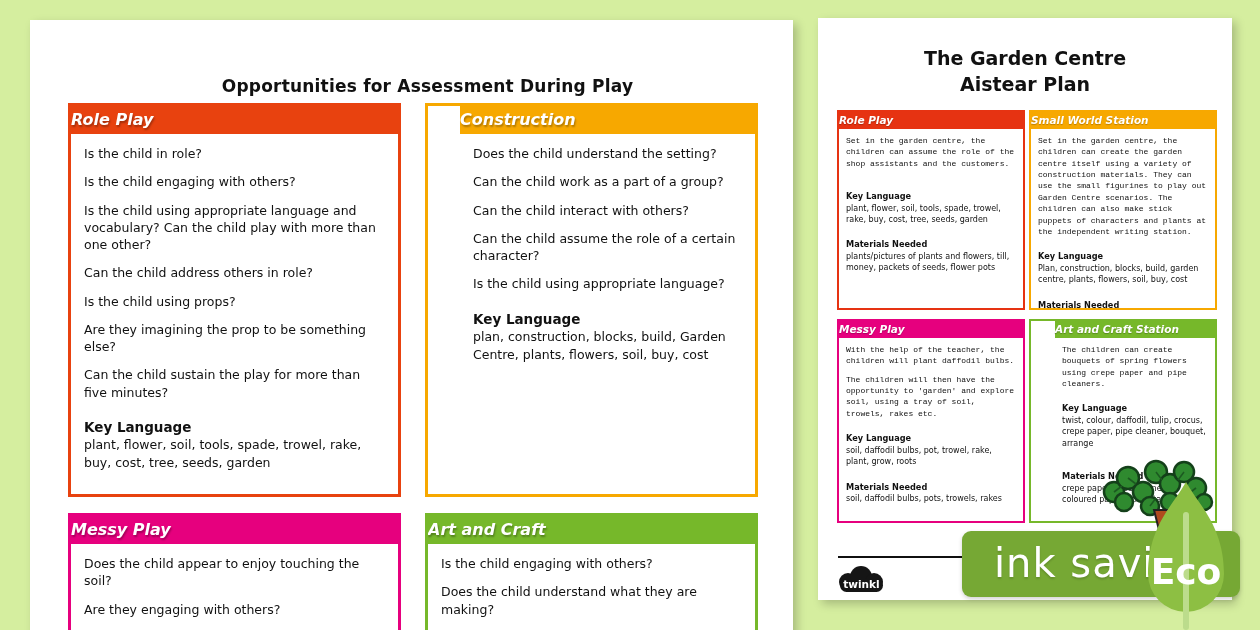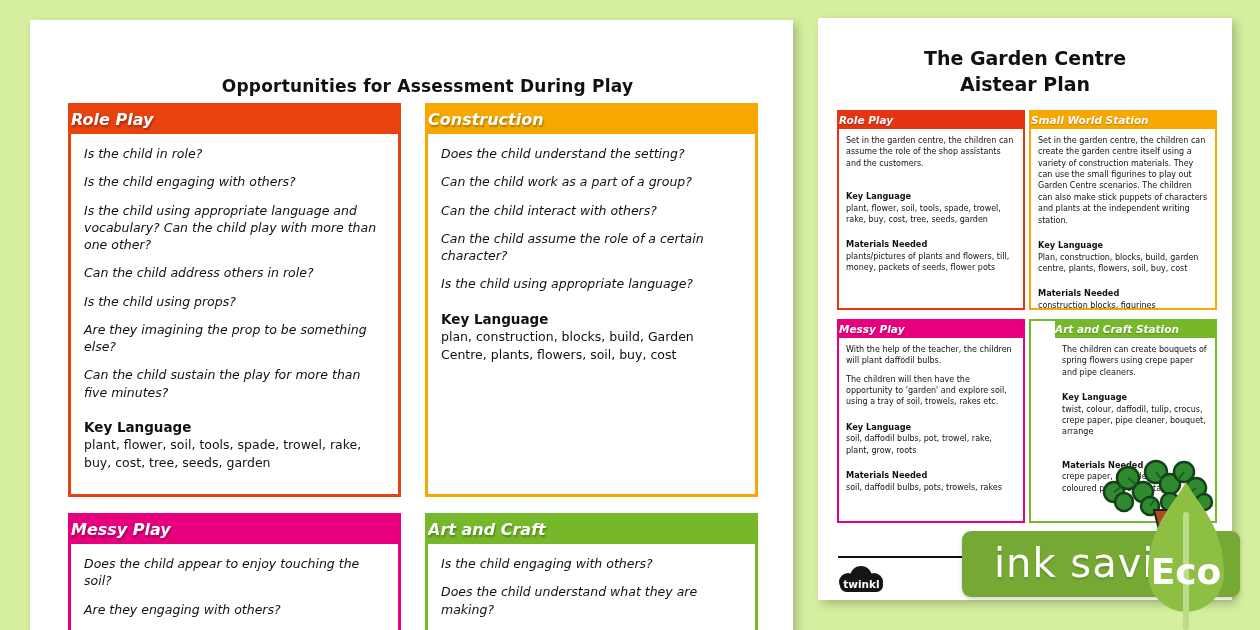--- a/index.html
+++ b/index.html
@@ -31,29 +31,29 @@
   .box { position:absolute; border:3px solid var(--c,#888); background:#fff; overflow:hidden; }
   .box > header {
     background:var(--c,#888); color:#fff; text-align:left; font-weight:bold;
     text-shadow:1px 2px 2px rgba(0,0,0,0.3);
     font-style:italic;
   }
 
   
   .lbox > header { height:28px; line-height:28px; font-size:16px; }
   .lbox .body { padding:11px 13px; font-size:12.5px; line-height:1.38; }
-  .lbox .body p { margin-bottom:11px;font-style:italic; }
+  .lbox .body p { margin-bottom:11px; }
   .lbox .sec-title { font-weight:bold; font-size:13.5px; margin-top:17px; }
   .lbox .sec-text { font-size:12.5px; line-height:1.4; }
 
   
   .rbox { border-width:2px; }
   .rbox > header { height:17px; line-height:17px; font-size:10.5px; text-shadow:0 1px 1px rgba(0,0,0,0.25); }
   .rbox .body { padding:6px 7px; font-size:8px; line-height:1.42; }
-  .rbox .body p { margin-bottom:7px; }
+  .rbox .body p { margin-bottom:7px;font-family:Liberation Mono, monospace; }
   .rbox .sec-title { font-weight:bold; font-size:8.2px; margin-top:14px; }
   .rbox .sec-title.gap-lg { margin-top:22px; }
   .rbox .sec-text { font-size:8px; line-height:1.42; }
 
   .footer-rule {
     position:absolute; left:20px; top:538px; width:374px; height:2px; background:#101010;
   }
   .twinkl-logo { position:absolute; left:16px; top:543px; }
 
   .ink-banner {
@@ -83,21 +83,21 @@
       <p>Is the child using appropriate language and vocabulary? Can the child play with more than one other?</p>
       <p>Can the child address others in role?</p>
       <p>Is the child using props?</p>
       <p>Are they imagining the prop to be something else?</p>
       <p>Can the child sustain the play for more than five minutes?</p>
       <div class="sec-title">Key Language</div>
       <div class="sec-text">plant, flower, soil, tools, spade, trowel, rake, buy, cost, tree, seeds, garden</div>
     </div>
   </section>
 
-  <section class="box lbox" style="left: 395px; top: 83px; width: 333px; height: 394px; --c: #f7a800;">
+  <section class="box lbox" style="left: 395px; top: 83px; width: 333px; height: 394px; padding-left: 32px; --c: #f7a800;">
     <header>Construction</header>
     <div class="body">
       <p>Does the child understand the setting?</p>
       <p>Can the child work as a part of a group?</p>
       <p>Can the child interact with others?</p>
       <p>Can the child assume the role of a certain character?</p>
       <p>Is the child using appropriate language?</p>
       <div class="sec-title">Key Language</div>
       <div class="sec-text">plan, construction, blocks, build, Garden Centre, plants, flowers, soil, buy, cost</div>
     </div>

